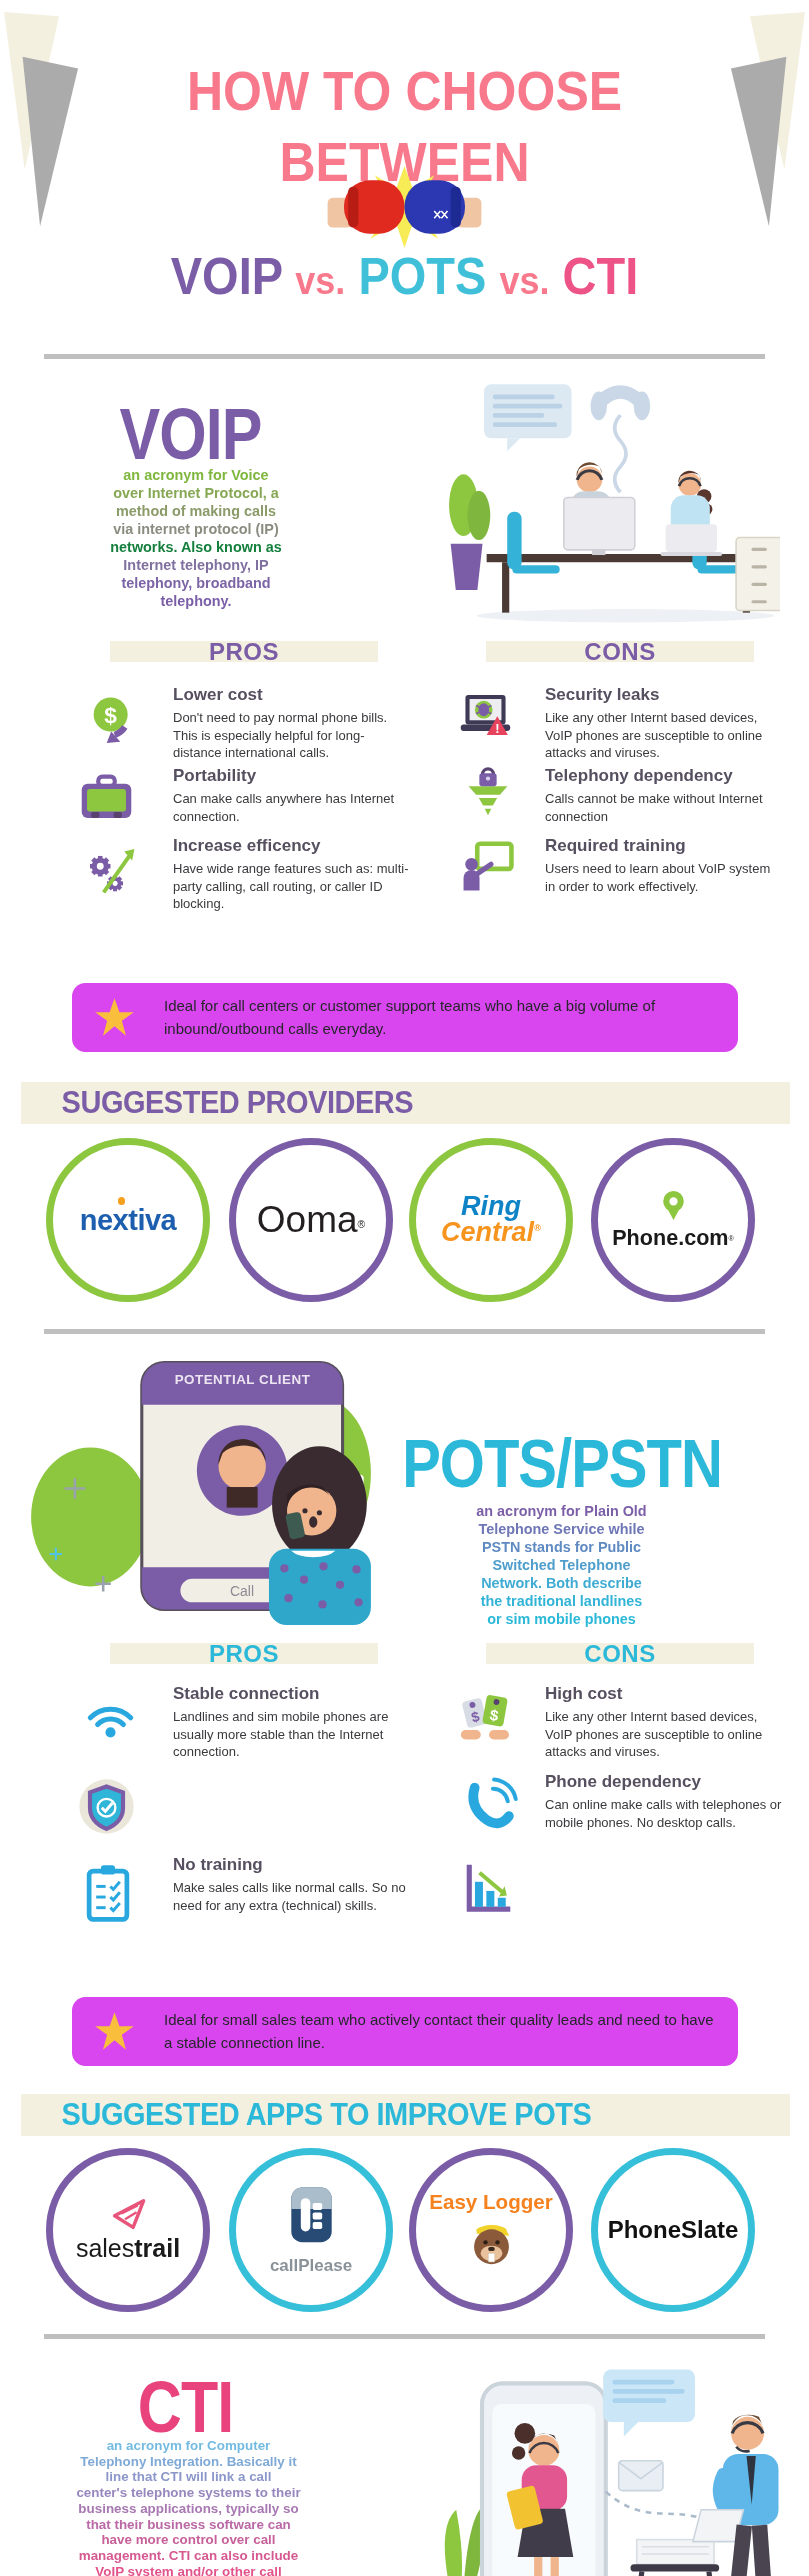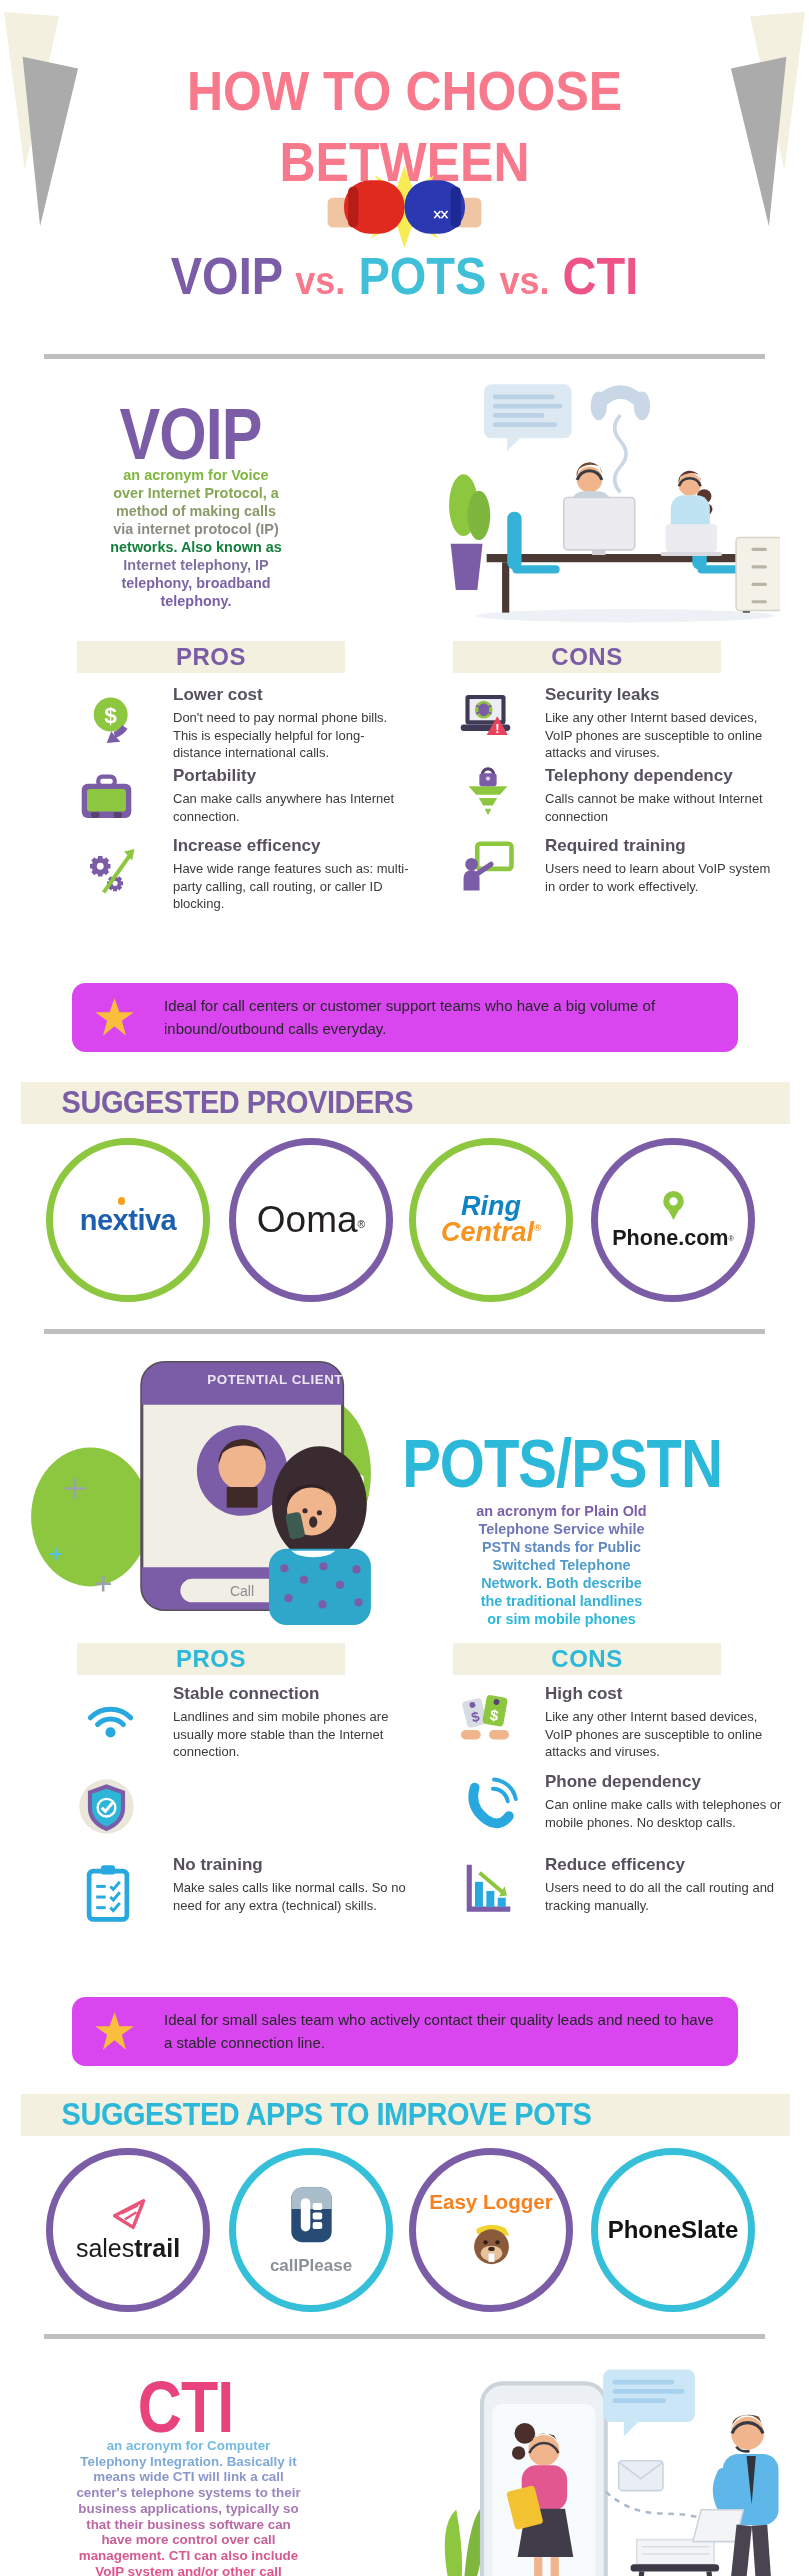--- a/index.html
+++ b/index.html
@@ -26,22 +26,22 @@
   .pots-desc div:nth-child(3){color:#5F8AC2}.pots-desc div:nth-child(4){color:#4E9DCC}
   .pots-desc div:nth-child(5){color:#3FABD3}.pots-desc div:nth-child(6){color:#32B4D7}
   .pots-desc div:nth-child(7){color:#2CB9D9}
   .cti-desc{font-size:13.4px;line-height:15.7px;}
   .cti-desc div:nth-child(1){color:#74BBE2}.cti-desc div:nth-child(2){color:#7FA9D6}
   .cti-desc div:nth-child(3){color:#8B97CA}.cti-desc div:nth-child(4){color:#9787BE}
   .cti-desc div:nth-child(5){color:#A878B2}.cti-desc div:nth-child(6){color:#BA69A6}
   .cti-desc div:nth-child(7){color:#C86099}.cti-desc div:nth-child(8){color:#D65991}
   .cti-desc div:nth-child(9){color:#E2538C}.cti-desc div:nth-child(10){color:#E8548C}
   
-  .band{position:absolute;height:32px;background:#F3F0DF;display:flex;align-items:center;
-        justify-content:center;font-weight:800;font-size:24px;letter-spacing:0.5px;}
+  .band{position:absolute;height:21px;background:#F3F0DF;display:flex;align-items:center;
+        justify-content:center;font-weight:800;font-size:24px;letter-spacing:0.5px;margin-left:33px;}
   .wide-band{position:absolute;left:20.6px;width:769px;height:40px;background:#F3F0DF;
              display:flex;align-items:center;font-weight:800;font-size:29px;
              padding-left:41px;box-sizing:border-box;letter-spacing:-0.5px;transform:scaleY(1.05);}
   
   .feat{position:absolute;width:238px;}
   .feat-title{font-size:17px;font-weight:700;color:#564F5F;}
   .feat-body{font-size:13px;color:#3A3A3E;line-height:1.34;margin-top:4.1px;font-weight:400;}
   .icon{position:absolute;}
   
   .callout{position:absolute;background:#d946ef;border-radius:13.4px;}
@@ -328,21 +328,21 @@
         <circle cx="492" cy="430" r="8"></circle>
           <circle cx="530" cy="452" r="8"></circle>
           <circle cx="500" cy="488" r="8"></circle>
         <circle cx="568" cy="426" r="8"></circle>
           <circle cx="600" cy="462" r="8"></circle>
           <circle cx="566" cy="500" r="8"></circle>
         <circle cx="632" cy="432" r="8"></circle>
           <circle cx="636" cy="496" r="8"></circle>
       </g>
     </svg>
-    <div class="abs" style="left:111px;top:25px;width:201px;text-align:right;color:#EDE6F2;font-size:13.4px;font-weight:700;letter-spacing:0.5px">POTENTIAL CLIENT</div>
+    <div class="abs" style="left:111px;top:25px;width:201px;text-align:center;color:#EDE6F2;font-size:13.4px;font-weight:700;letter-spacing:0.5px">POTENTIAL CLIENT</div>
     <div class="abs" style="left:149px;top:236px;width:124px;text-align:center;color:#8F8A93;font-size:14px;font-weight:500">Call</div>
   </div>
 
   <div class="sec-title" style="top:1423px;left:397px;width:330px;font-size:58px;color:#2CB9D9">POTS/PSTN</div>
   <div class="desc pots-desc" style="top:1502px;left:407px;width:309px">
     <div>an acronym for Plain Old</div>
     <div>Telephone Service while</div>
     <div>PSTN stands for Public</div>
     <div>Switched Telephone</div>
     <div>Network. Both describe</div>
@@ -429,24 +429,20 @@
   <div class="icon" style="top:1859px;left:459px">
     <svg width="57" height="57" viewBox="0 0 100 100">
       <path d="M18,10 V88 H90" stroke="#7B5CA6" stroke-width="9" fill="none"></path>
       <rect x="28" y="40" width="14" height="44" fill="#29A8E0"></rect>
       <rect x="48" y="56" width="14" height="28" fill="#29A8E0"></rect>
       <rect x="68" y="68" width="14" height="16" fill="#29A8E0"></rect>
       <line x1="36" y1="24" x2="76" y2="58" stroke="#8DC63F" stroke-width="7"></line>
       <polygon points="70,66 84,64 80,48" fill="#8DC63F"></polygon>
     </svg>
   </div>
-  <div class="feat" style="top:1855px;left:545px">
-    <div class="feat-title">Reduce efficency</div>
-    <div class="feat-body">Users need to do all the call routing and tracking manually.</div>
-  </div>
 
   <div class="callout" style="top:1997px;left:72px;width:666px;height:69px">
     <svg class="star" width="41" height="41" viewBox="0 0 100 100">
       <polygon points="50,2 62,36 97,36 68,57 78,93 50,70 22,93 32,57 3,36 38,36" fill="#F9BE3B"></polygon>
     </svg>
     <div class="txt" style="width:556px">Ideal for small sales team who actively contact their quality leads and need to have a stable connection line.</div>
   </div>
 
   <div class="wide-band" style="top:2095px;color:#2CB9D9">SUGGESTED APPS TO IMPROVE POTS</div>
 
@@ -485,21 +481,21 @@
   <div class="logo-circle b-cyan" style="top:2148px;left:591px">
     <div style="font-size:24px;font-weight:800;color:#111111">PhoneSlate</div>
   </div>
 
   <div class="divider" style="top:2334px"></div>
 
   <div class="sec-title" style="top:2366px;left:31px;width:309px;font-size:61px;color:#E8437C">CTI</div>
   <div class="desc cti-desc" style="top:2438px;left:39px;width:299px">
     <div>an acronym for Computer</div>
     <div>Telephony Integration. Basically it</div>
-    <div>means wide CTI will  link a call</div>
+    <div>line that CTI will  link a call</div>
     <div>center's telephone systems to their</div>
     <div>business applications, typically so</div>
     <div>that their business software can</div>
     <div>have more control over call</div>
     <div>management. CTI can also include</div>
     <div>VoIP system and/or other call</div>
 
   </div>
 
   <svg class="abs" style="left:433px;top:2355px" width="361" height="281" viewBox="0 0 700 545">

